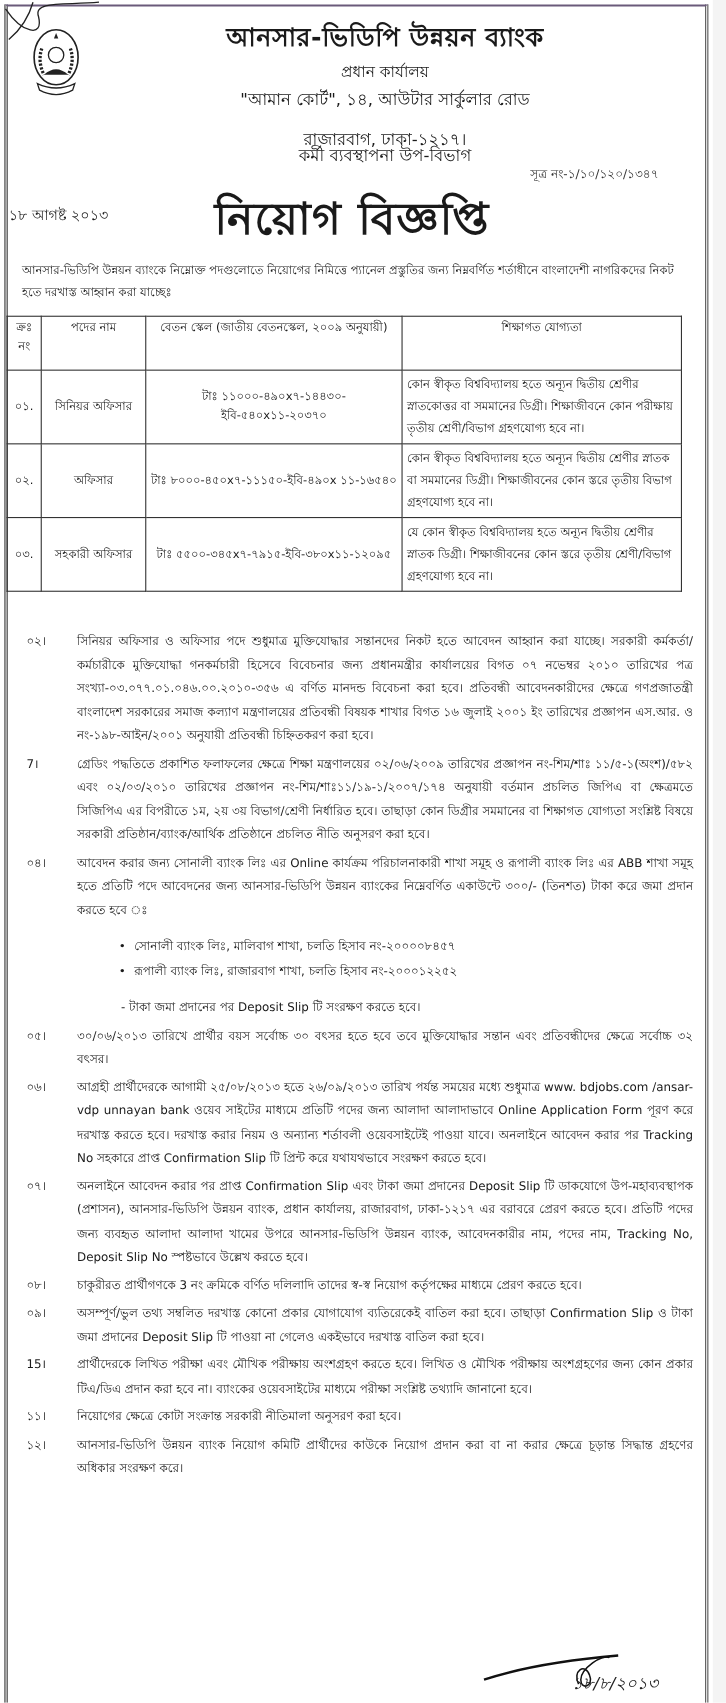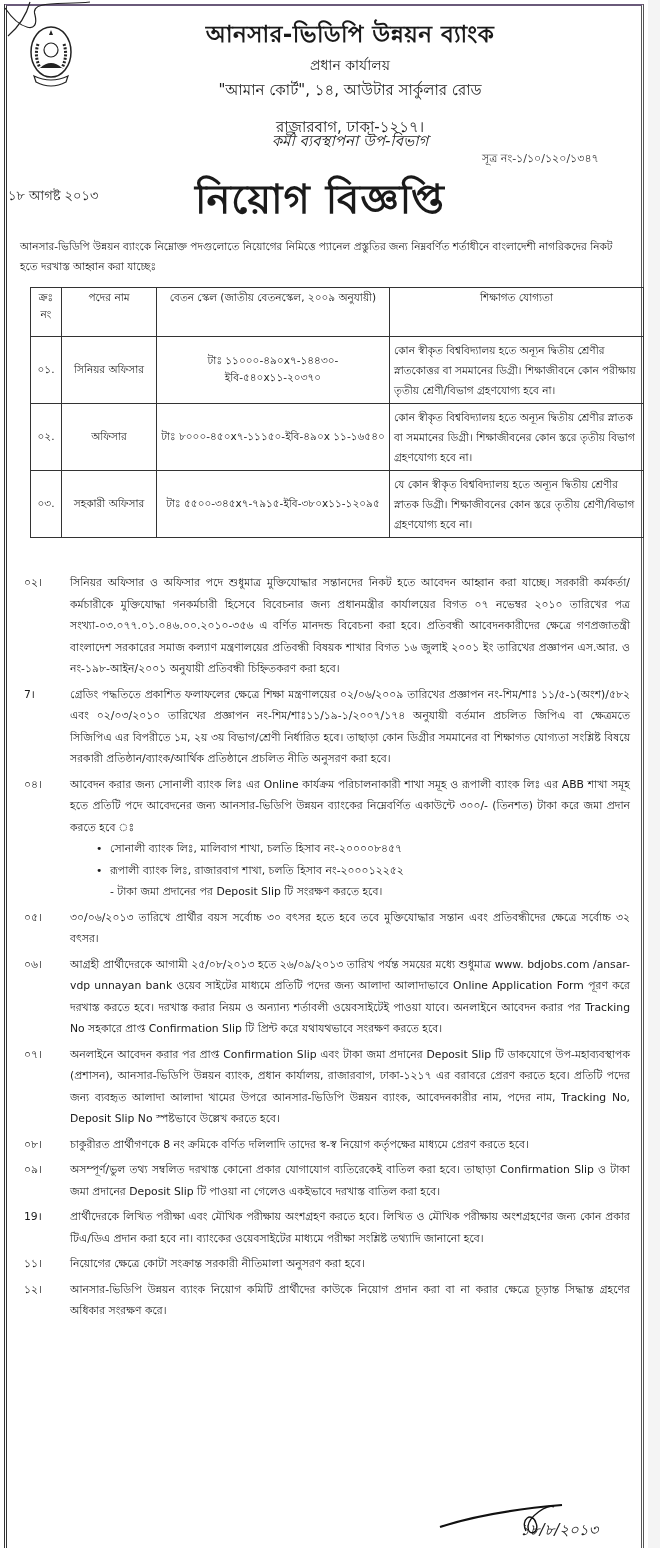--- a/index.html
+++ b/index.html
@@ -16,42 +16,42 @@
   .right-edge { position: absolute; right: 0; top: 0; width: 12px; height: 1548px; background: #f4f4f4; }
   .logo {
     position: absolute; left: 28px; top: 24px; width: 46px; height: 68px;
   }
   .scribble { position: absolute; left: 0; top: 0; width: 120px; height: 40px; }
   .head { position: absolute; left: 90px; width: 520px; text-align: center; }
   .bank-name { top: 16px; font-size: 23px; font-weight: bold; letter-spacing: 0.5px; }
   .sub1 { top: 54px; font-size: 14px; }
   .sub2 { top: 78px; font-size: 15px; }
   .sub3 { top: 104px; font-size: 15px; margin-top: 11px; }
-  .sub4 { top: 129px; font-size: 15px; font-style: italic; }
+  .sub4 { top: 129px; font-size: 15px; }
   .date { position: absolute; left: 8px; top: 150px; font-size: 13px; margin-top: 36px; }
   .ref { position: absolute; left: 482px; top: 150px; font-size: 11px; color: #333; }
   .title { position: absolute; left: 0; width: 640px; top: 168px; text-align: center;
            font-size: 40px; font-weight: bold; letter-spacing: 1px; }
   .intro { position: absolute; left: 20px; top: 236px; width: 612px; font-size: 10.5px; line-height: 20px; }
   table.posts {
-    position: absolute; left: 30px; top: 287px; width: 614px; border-collapse: collapse;
+    position: absolute; left: 6px; top: 287px; width: 614px; border-collapse: collapse;
     font-size: 10.5px;
   }
   table.posts th, table.posts td { border: 1px solid #333; padding: 2px 4px; vertical-align: middle; }
   table.posts th { font-weight: normal; height: 44px; vertical-align: top; text-align: center; }
   table.posts td { height: 62px; }
   td.c-no { width: 22px; text-align: center; }
   td.c-post { width: 86px; text-align: center; }
   td.c-scale { width: 224px; text-align: center; }
   td.c-edu { line-height: 20px; }
   .clauses { position: absolute; left: 18px; top: 572px; width: 620px; }
   .clause { display: flex; font-size: 10.8px; line-height: 21.5px; margin-bottom: 4px; }
   .clause .num { width: 52px; flex: none; padding-left: 6px; box-sizing: border-box; }
   .clause .txt { flex: 1; text-align: justify; padding-right: 8px; }
-  .bullets { margin: 0; padding: 0 0 0 26px; list-style: none; }
+  .bullets { margin: 12px; padding: 0 0 0 26px; list-style: none; }
   .bullets li { position: relative; padding-left: 14px; }
   .bullets li::before { content: "\2022"; position: absolute; left: 0; }
   .note { padding-left: 40px; }
   .sig { position: absolute; left: 436px; top: 1493px; width: 200px; height: 50px; }
   .sig-date { position: absolute; left: 520px; top: 1518px; font-size: 15px; font-style: italic; color: #222; }
 </style>
 </head>
 <body>
 
 <div class="frame"></div>
@@ -143,28 +143,28 @@
   <div class="clause">
     <span class="num">০৬।</span>
     <span class="txt">আগ্রহী প্রার্থীদেরকে আগামী ২৫/০৮/২০১৩ হতে ২৬/০৯/২০১৩ তারিখ পর্যন্ত সময়ের মধ্যে শুধুমাত্র www. bdjobs.com /ansar-vdp unnayan bank ওয়েব সাইটের মাধ্যমে প্রতিটি পদের জন্য আলাদা আলাদাভাবে Online Application Form পূরণ করে দরখাস্ত করতে হবে। দরখাস্ত করার নিয়ম ও অন্যান্য শর্তাবলী ওয়েবসাইটেই পাওয়া যাবে। অনলাইনে আবেদন করার পর Tracking No সহকারে প্রাপ্ত Confirmation Slip টি প্রিন্ট করে যথাযথভাবে সংরক্ষণ করতে হবে।</span>
   </div>
   <div class="clause">
     <span class="num">০৭।</span>
     <span class="txt">অনলাইনে আবেদন করার পর প্রাপ্ত Confirmation Slip এবং টাকা জমা প্রদানের Deposit Slip টি ডাকযোগে উপ-মহাব্যবস্থাপক (প্রশাসন), আনসার-ভিডিপি উন্নয়ন ব্যাংক, প্রধান কার্যালয়, রাজারবাগ, ঢাকা-১২১৭ এর বরাবরে প্রেরণ করতে হবে। প্রতিটি পদের জন্য ব্যবহৃত আলাদা আলাদা খামের উপরে আনসার-ভিডিপি উন্নয়ন ব্যাংক, আবেদনকারীর নাম, পদের নাম, Tracking No, Deposit Slip No স্পষ্টভাবে উল্লেখ করতে হবে।</span>
   </div>
   <div class="clause">
     <span class="num">০৮।</span>
-    <span class="txt">চাকুরীরত প্রার্থীগণকে 8 নং ক্রমিকে বর্ণিত দলিলাদি তাদের স্ব-স্ব নিয়োগ কর্তৃপক্ষের মাধ্যমে প্রেরণ করতে হবে।</span>
+    <span class="txt">চাকুরীরত প্রার্থীগণকে 3 নং ক্রমিকে বর্ণিত দলিলাদি তাদের স্ব-স্ব নিয়োগ কর্তৃপক্ষের মাধ্যমে প্রেরণ করতে হবে।</span>
   </div>
   <div class="clause">
     <span class="num">০৯।</span>
     <span class="txt">অসম্পূর্ণ/ভুল তথ্য সম্বলিত দরখাস্ত কোনো প্রকার যোগাযোগ ব্যতিরেকেই বাতিল করা হবে। তাছাড়া Confirmation Slip ও টাকা জমা প্রদানের Deposit Slip টি পাওয়া না গেলেও একইভাবে দরখাস্ত বাতিল করা হবে।</span>
   </div>
   <div class="clause">
-    <span class="num">19।</span>
+    <span class="num">15।</span>
     <span class="txt">প্রার্থীদেরকে লিখিত পরীক্ষা এবং মৌখিক পরীক্ষায় অংশগ্রহণ করতে হবে। লিখিত ও মৌখিক পরীক্ষায় অংশগ্রহণের জন্য কোন প্রকার টিএ/ডিএ প্রদান করা হবে না। ব্যাংকের ওয়েবসাইটের মাধ্যমে পরীক্ষা সংশ্লিষ্ট তথ্যাদি জানানো হবে।</span>
   </div>
   <div class="clause">
     <span class="num">১১।</span>
     <span class="txt">নিয়োগের ক্ষেত্রে কোটা সংক্রান্ত সরকারী নীতিমালা অনুসরণ করা হবে।</span>
   </div>
   <div class="clause">
     <span class="num">১২।</span>
     <span class="txt">আনসার-ভিডিপি উন্নয়ন ব্যাংক নিয়োগ কমিটি প্রার্থীদের কাউকে নিয়োগ প্রদান করা বা না করার ক্ষেত্রে চূড়ান্ত সিদ্ধান্ত গ্রহণের অধিকার সংরক্ষণ করে।</span>
   </div>

